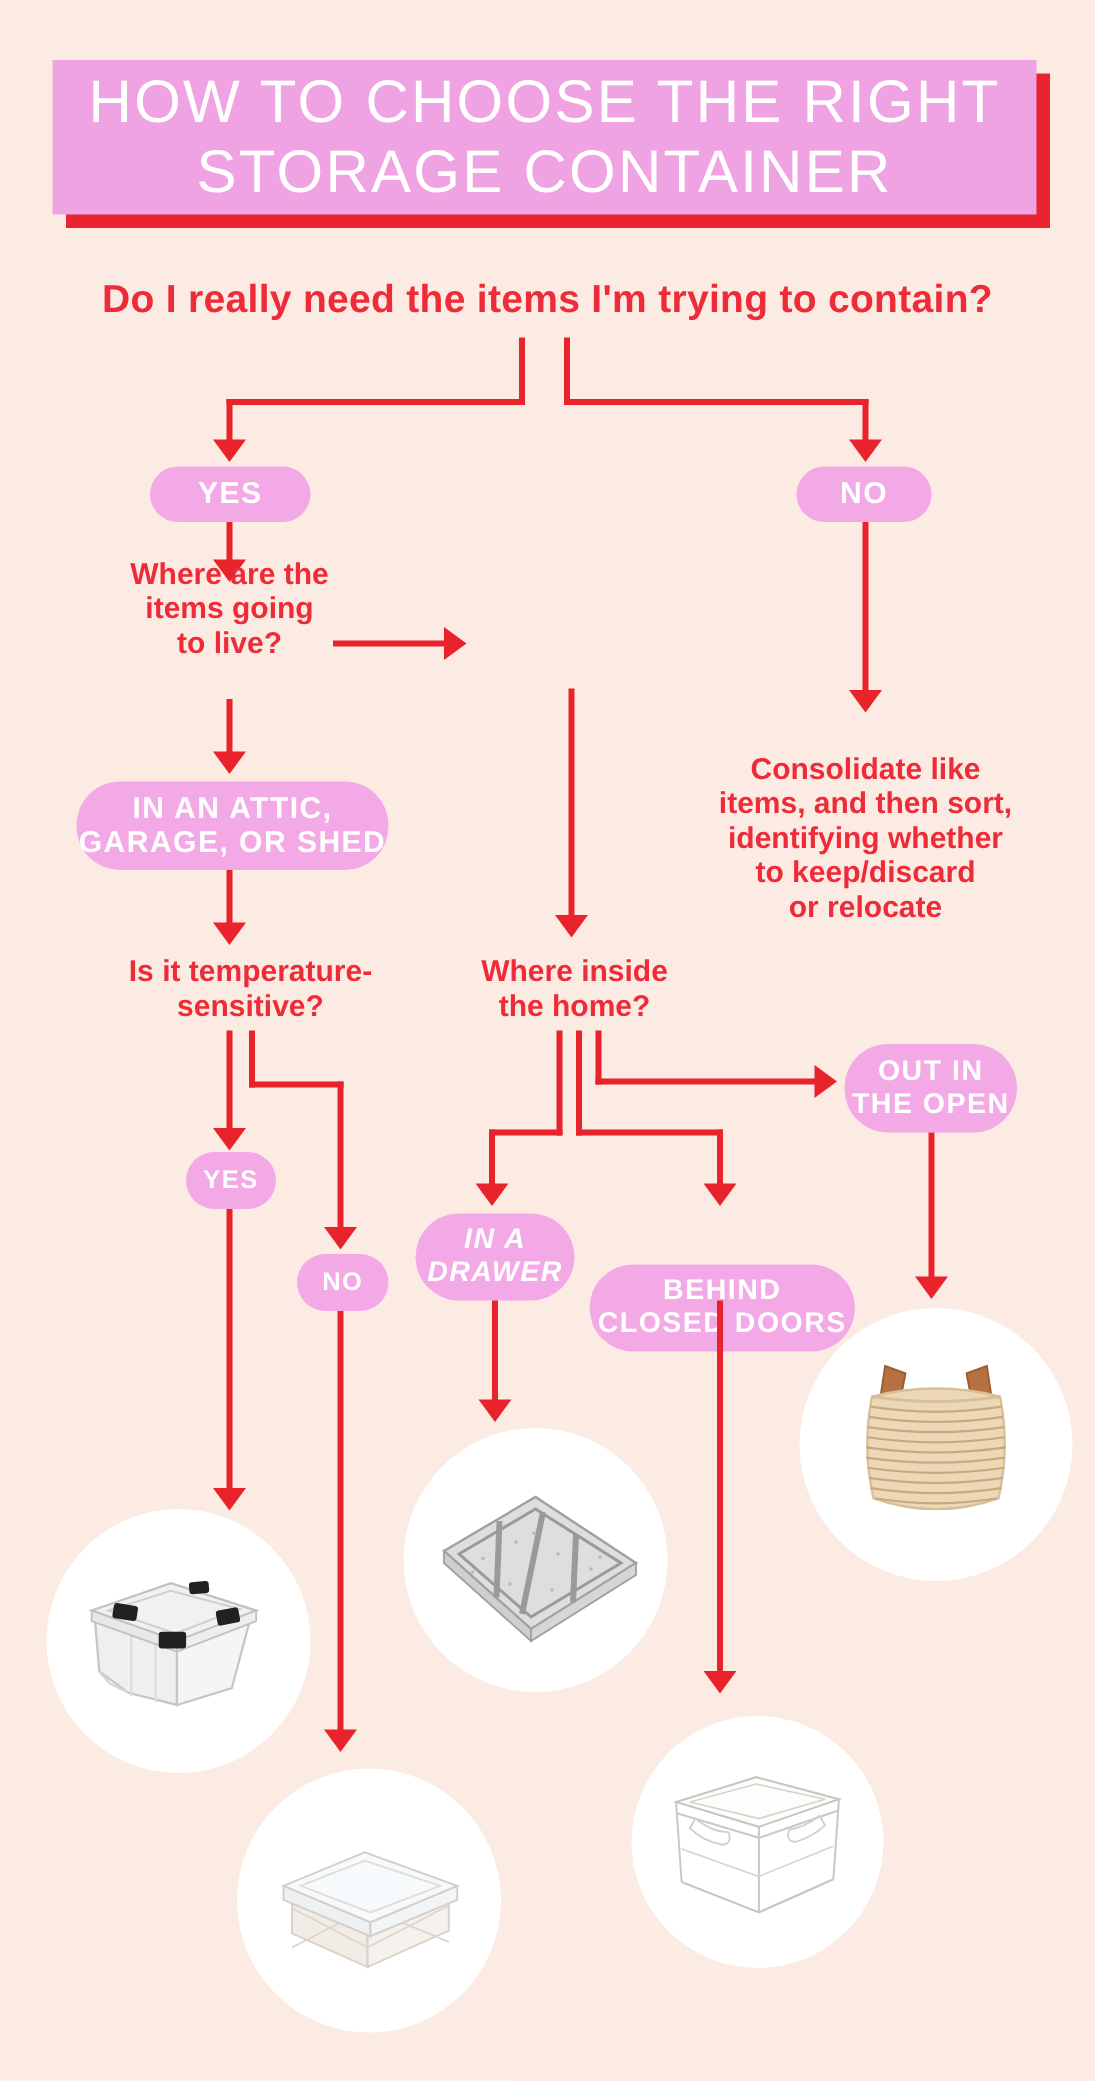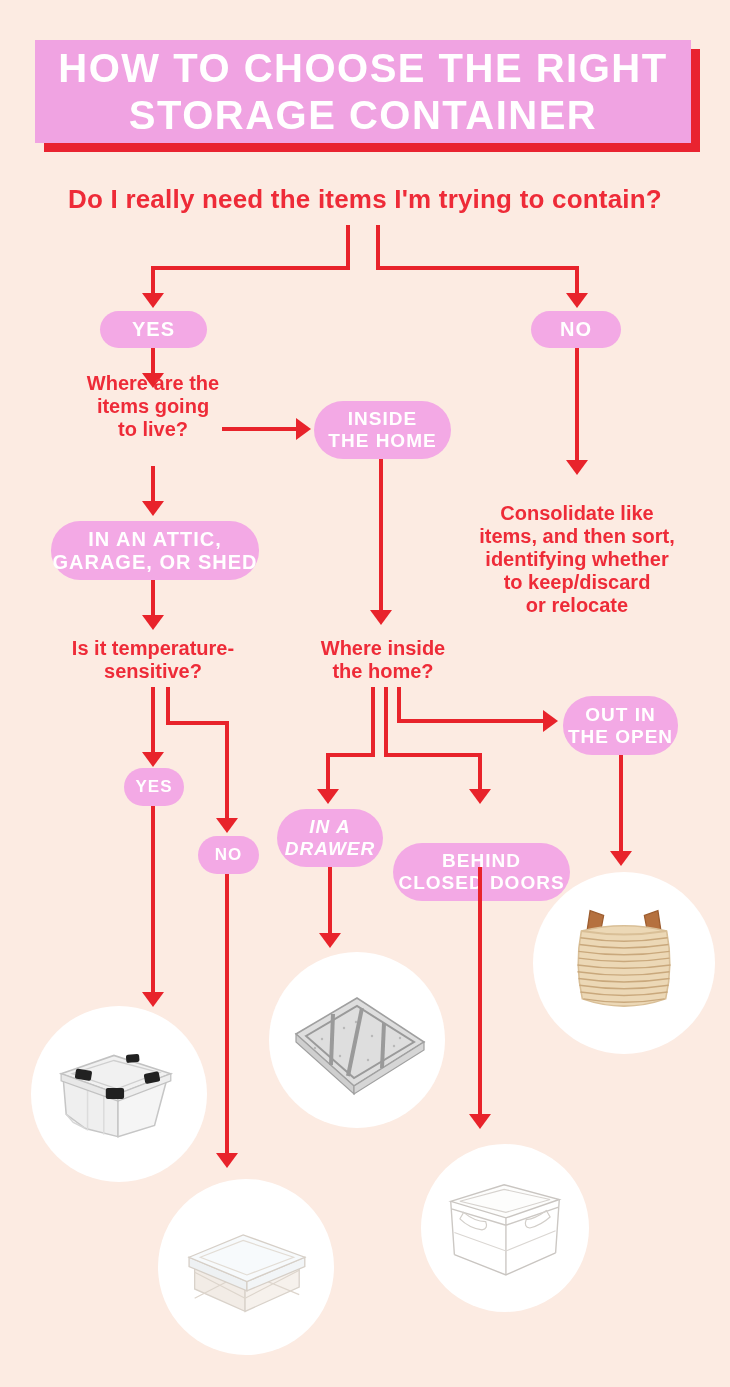--- a/index.html
+++ b/index.html
@@ -8,21 +8,21 @@
     position:relative; width:730px; height:1387px; overflow:hidden;
     background:var(--bg,#fcebe2);
     font-family:"Liberation Sans", sans-serif;
   }
   .banner-shadow { position:absolute; background:var(--shadow,#e92330); }
   .banner {
     position:absolute; background:var(--banner,#f0a3e2);
     display:flex; align-items:center; justify-content:center;
   }
   .banner-title {
-    color:#ffffff; font-weight:700; font-size:40px; line-height:47px;
+    color:#ffffff; font-weight:400; font-size:40px; line-height:47px;
     text-align:center; letter-spacing:1.5px; white-space:pre-line;
   }
   .qtext {
     position:absolute; color:var(--redtext,#ee2b38); font-weight:700;
     text-align:center; white-space:pre-line;
   }
   .root-q { font-size:26px; line-height:30px; letter-spacing:0.2px; }
   .node-q { font-size:20px; line-height:23px; }
   .pill {
     position:absolute; background:var(--pink,#f3a9e5); color:var(--pilltext,#fff);
@@ -68,39 +68,37 @@
   <div class="pill" style="left:531px;top:311px;width:90px;height:37px;border-radius:19px;font-size:20px;">NO</div>
 
   <div class="v" style="left:151px;top:348px;width:4px;height:26px;"></div>
   <div class="ad" style="left:142px;top:373px;"></div>
   <div class="qtext node-q" style="left:43px;top:372px;width:220px;">Where are the
 items going
 to live?</div>
 
   <div class="h" style="left:222px;top:427px;width:76px;height:4px;"></div>
   <div class="ar" style="left:296px;top:418px;"></div>
-  <div class="pill" style="left:314px;top:401px;width:137px;height:58px;border-radius:29px;font-size:19px;line-height:22px;">INSIDE
-THE HOME</div>
 
   <div class="v" style="left:575px;top:348px;width:4px;height:113px;"></div>
   <div class="ad" style="left:566px;top:460px;"></div>
   <div class="qtext node-q" style="left:462px;top:502px;width:230px;">Consolidate like
 items, and then sort,
 identifying whether
 to keep/discard
 or relocate</div>
 
   <div class="v" style="left:151px;top:466px;width:4px;height:36px;"></div>
   <div class="ad" style="left:142px;top:501px;"></div>
   <div class="pill" style="left:51px;top:521px;width:208px;height:59px;border-radius:29px;font-size:20px;line-height:23px;">IN AN ATTIC,
 GARAGE, OR SHED</div>
 
   <div class="v" style="left:151px;top:580px;width:4px;height:36px;"></div>
   <div class="ad" style="left:142px;top:615px;"></div>
-  <div class="qtext node-q" style="left:43px;top:637px;width:220px;text-align:center;">Is it temperature-
+  <div class="qtext node-q" style="left:57px;top:637px;width:220px;text-align:center;">Is it temperature-
 sensitive?</div>
 
   <div class="v" style="left:151px;top:687px;width:4px;height:66px;"></div>
   <div class="ad" style="left:142px;top:752px;"></div>
   <div class="pill" style="left:124px;top:768px;width:60px;height:38px;border-radius:19px;font-size:17px;">YES</div>
 
   <div class="v" style="left:166px;top:687px;width:4px;height:38px;"></div>
   <div class="h" style="left:166px;top:721px;width:63px;height:4px;"></div>
   <div class="v" style="left:225px;top:721px;width:4px;height:98px;"></div>
   <div class="ad" style="left:216px;top:818px;"></div>

